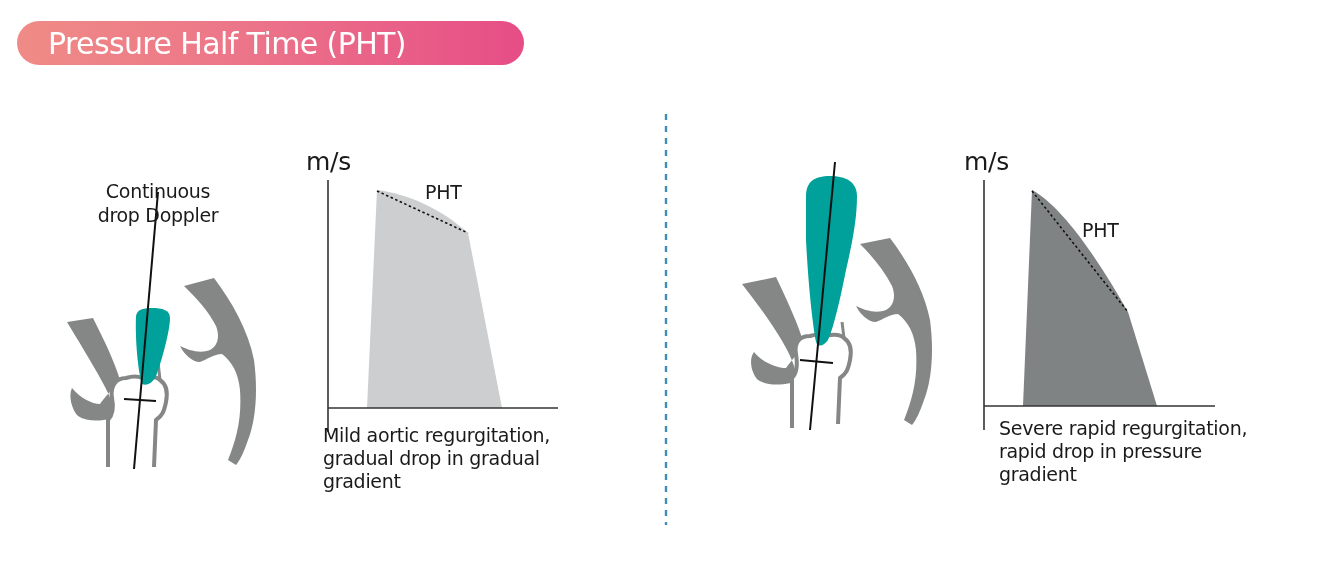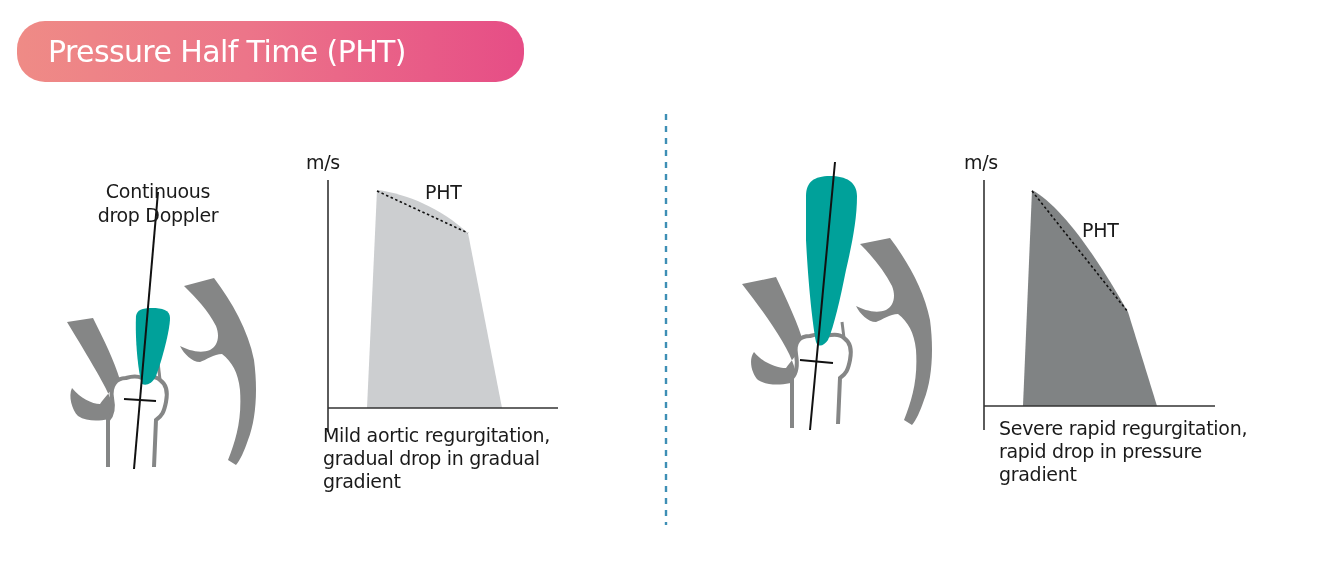--- a/index.html
+++ b/index.html
@@ -13,21 +13,21 @@
       position: relative;
       overflow: hidden;
       font-family: "Liberation Sans", "DejaVu Sans", sans-serif;
       color: #1a1a1a;
     }
     .title-pill {
       position: absolute;
       left: 17px;
       top: 21px;
       width: 507px;
-      height: 61px;
+      height: 44px;
       border-radius: 28px;
       background: linear-gradient(90deg, #ef8b86 0%, #ec7589 45%, #e64d86 100%);
       display: flex;
       align-items: center;
       box-sizing: border-box;
       padding-left: 31px;
     }
     .title-text {
       color: #ffffff;
       font-size: 30px;
@@ -46,21 +46,21 @@
     .label {
       position: absolute;
       font-family: "DejaVu Sans", sans-serif;
       font-size: 19px;
       line-height: 24px;
       color: #1a1a1a;
       white-space: nowrap;
       letter-spacing: -0.3px;
     }
     .probe-label { text-align: center; }
-    .axis-unit { font-size: 19px; text-align: right; }
+    .axis-unit { font-size: 25px; text-align: right; }
     .pht-label { font-size: 19px; }
     .caption { font-size: 19px; line-height: 23px; }
   </style>
 </head>
 <body>
 
 <div class="title-pill">
   <span class="title-text">Pressure Half Time (PHT)</span>
 </div>
 

